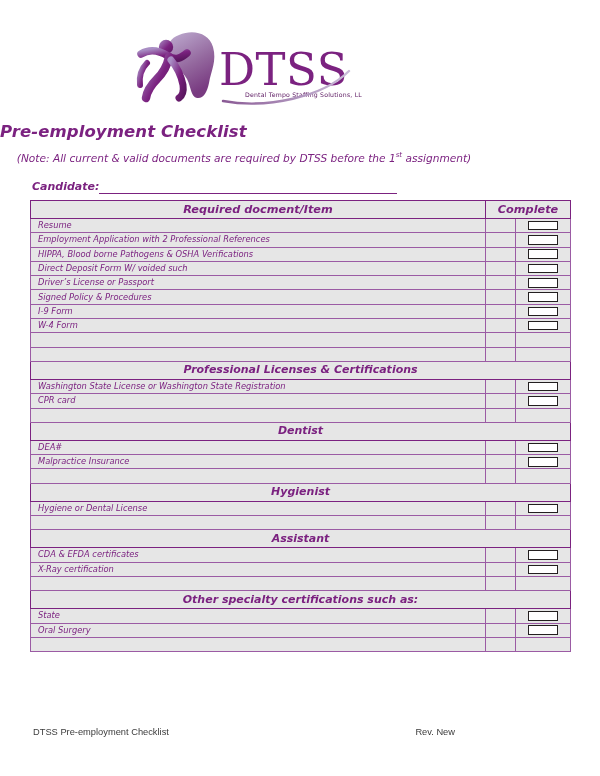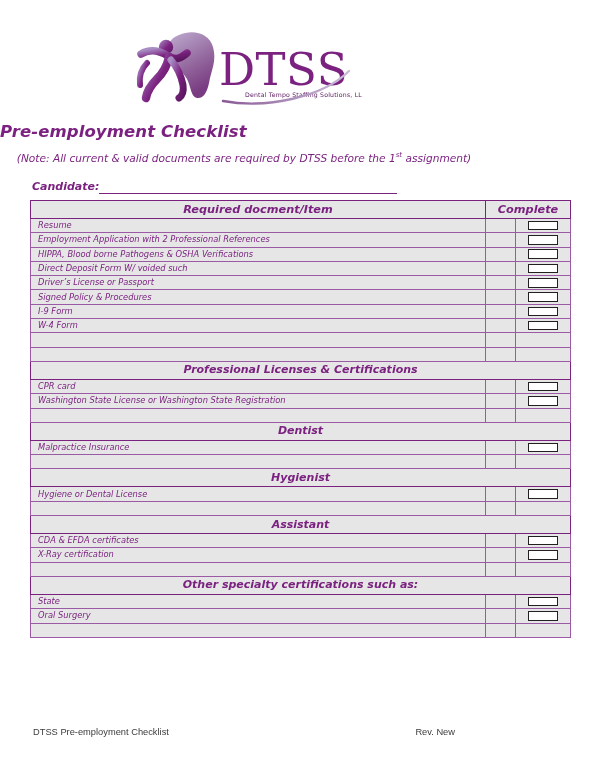--- a/index.html
+++ b/index.html
@@ -350,46 +350,55 @@
           <td class="c-narrow"></td>
           <td class="c-check cell-check"></td>
         </tr>
         <tr class="section">
           <td colspan="3">
             <div class="section-text">Professional Licenses &amp; Certifications</div>
           </td>
         </tr>
         <tr>
           <td class="c-item">
+            <div class="item-text">Washington State License or Washington State Registration</div>
+          </td>
+          <td class="c-narrow"></td>
+          <td class="c-check cell-check">
+            <div class="checkbox"></div>
+          </td>
+        </tr>
+        <tr>
+          <td class="c-item">
             <div class="item-text">CPR card</div>
-          </td>
-          <td class="c-narrow"></td>
-          <td class="c-check cell-check">
-            <div class="checkbox"></div>
-          </td>
-        </tr>
-        <tr>
-          <td class="c-item">
-            <div class="item-text">Washington State License or Washington State Registration</div>
           </td>
           <td class="c-narrow"></td>
           <td class="c-check cell-check">
             <div class="checkbox"></div>
           </td>
         </tr>
         <tr>
           <td class="c-item">
             <div class="item-text"></div>
           </td>
           <td class="c-narrow"></td>
           <td class="c-check cell-check"></td>
         </tr>
         <tr class="section">
           <td colspan="3">
             <div class="section-text">Dentist</div>
+          </td>
+        </tr>
+        <tr>
+          <td class="c-item">
+            <div class="item-text">DEA#</div>
+          </td>
+          <td class="c-narrow"></td>
+          <td class="c-check cell-check">
+            <div class="checkbox"></div>
           </td>
         </tr>
         <tr>
           <td class="c-item">
             <div class="item-text">Malpractice Insurance</div>
           </td>
           <td class="c-narrow"></td>
           <td class="c-check cell-check">
             <div class="checkbox"></div>
           </td>

